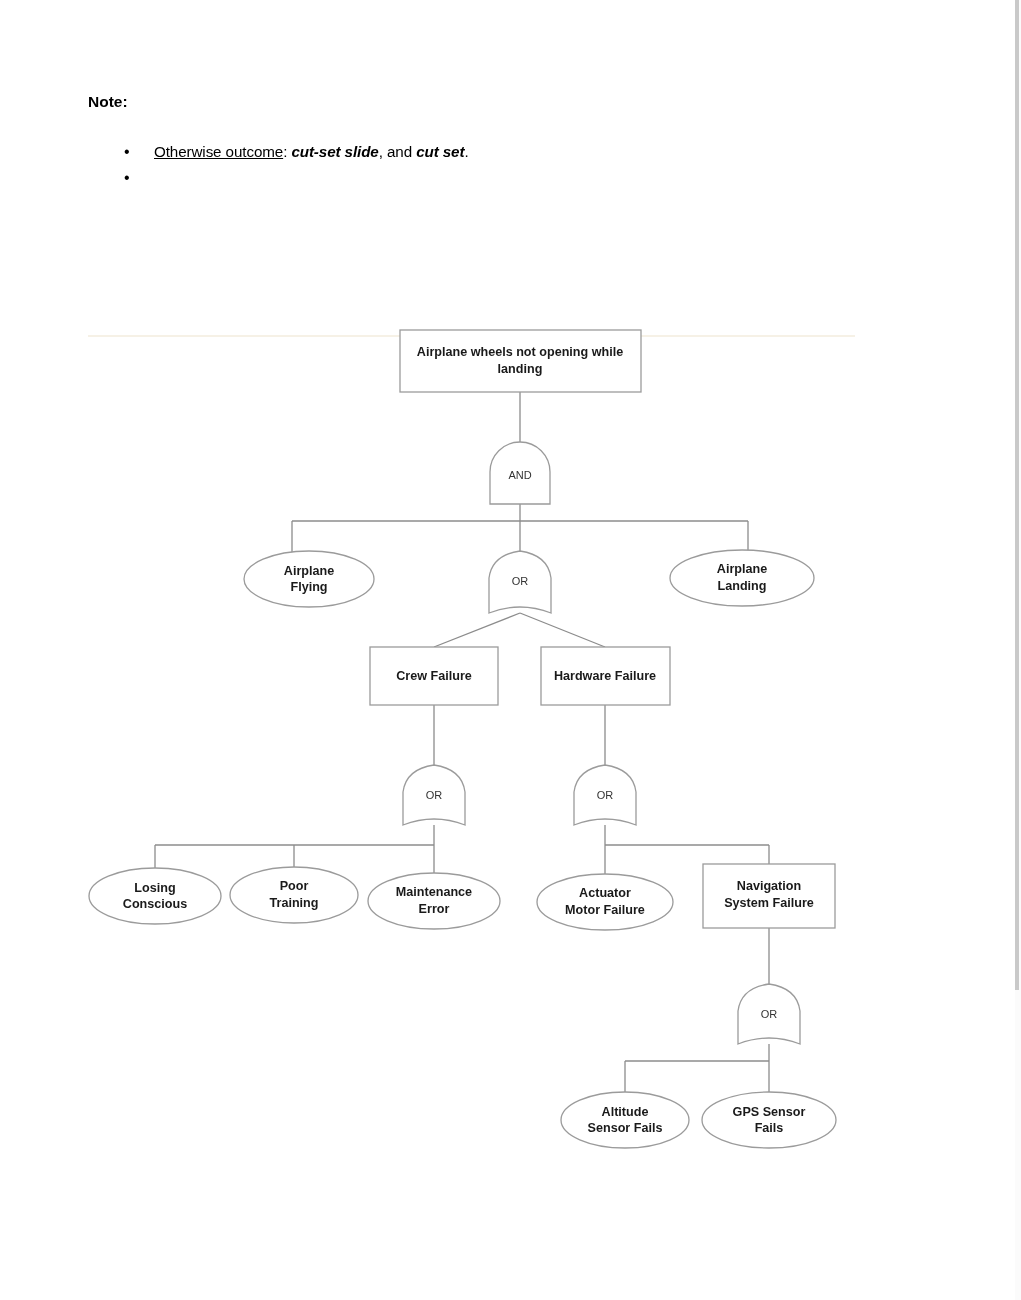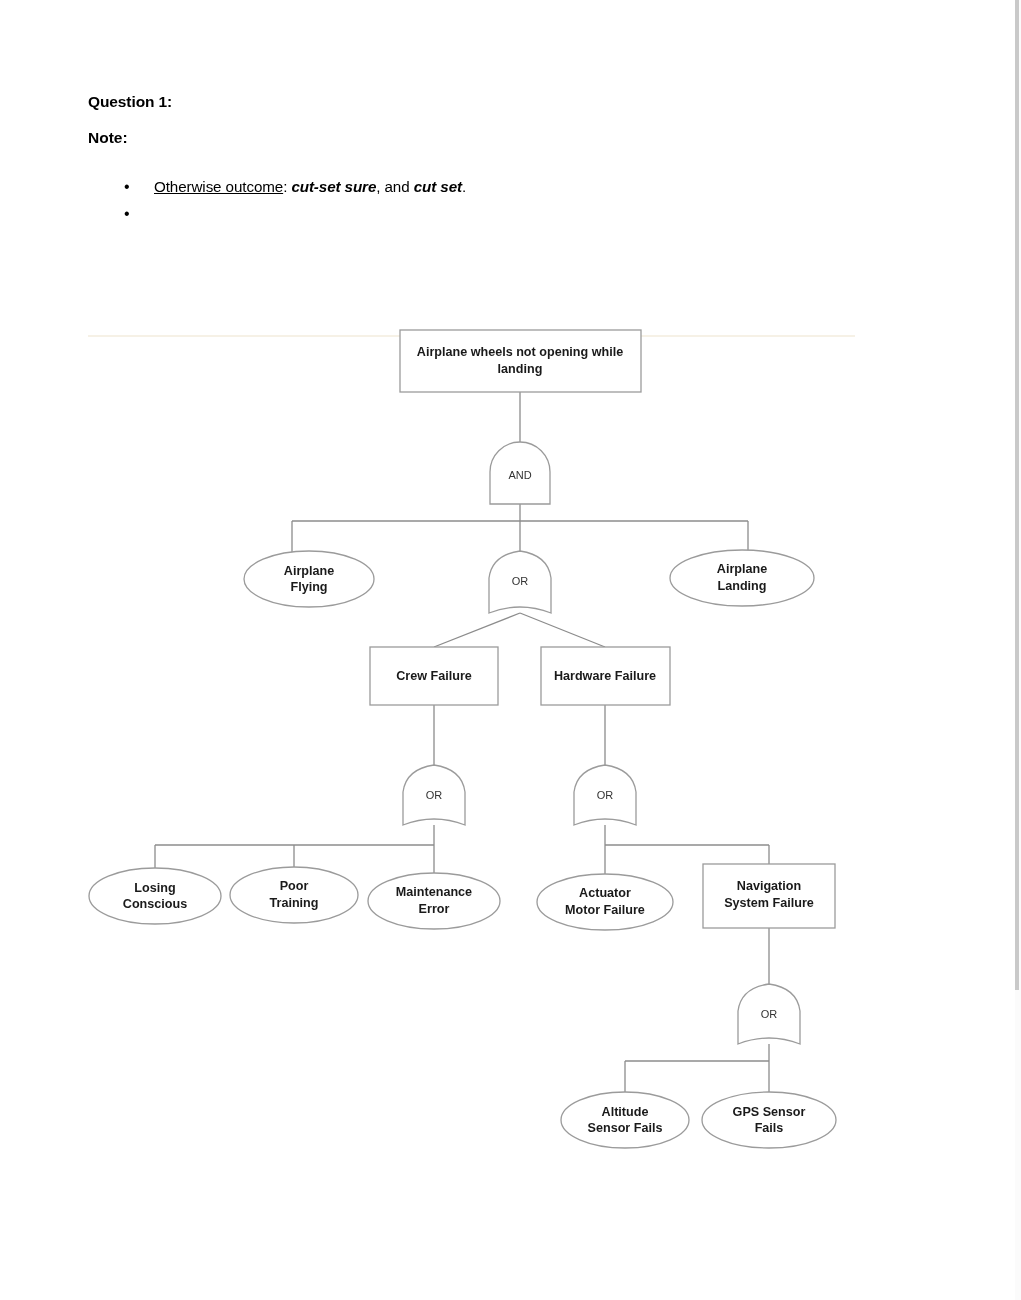--- a/index.html
+++ b/index.html
@@ -148,25 +148,24 @@
     height: 1300px;
     background: #ffffff;
   }
 </style>
 </head>
 <body>
 
 <div id="page">
 
   <div id="doc-text">
-    <p class="q-heading">Question 1:</p>
     <p class="q-note">Note:</p>
     <ul class="note-list">
       <li>
-        <span class="bullet">•</span><span class="u-line">Otherwise outcome</span><span>: </span><span class="bi">cut-set sure</span><span>, and </span><span class="bi">cut set</span><span>.</span>
+        <span class="bullet">•</span><span class="u-line">Otherwise outcome</span><span>: </span><span class="bi">cut-set slide</span><span>, and </span><span class="bi">cut set</span><span>.</span>
       </li>
       <li>
         <span class="bullet">•</span>
       </li>
     </ul>
   </div>
 
   <div id="figure-rule"></div>
 
   <div id="figure">

